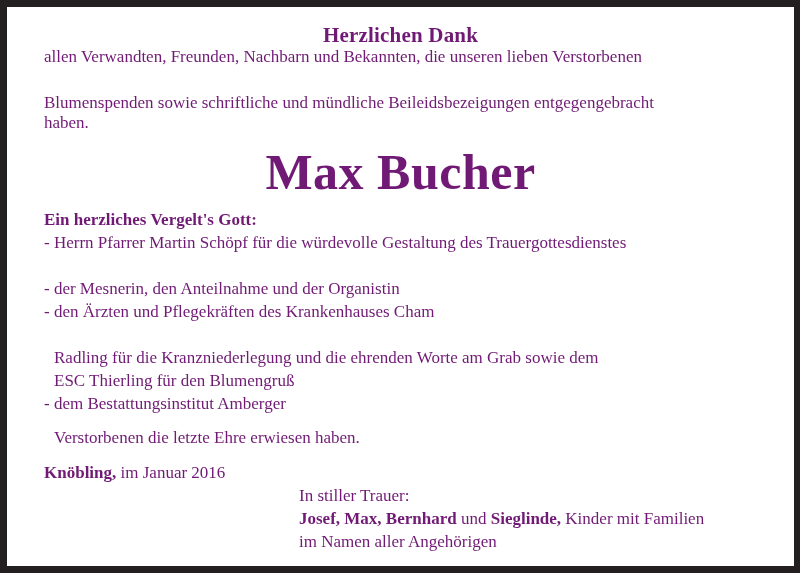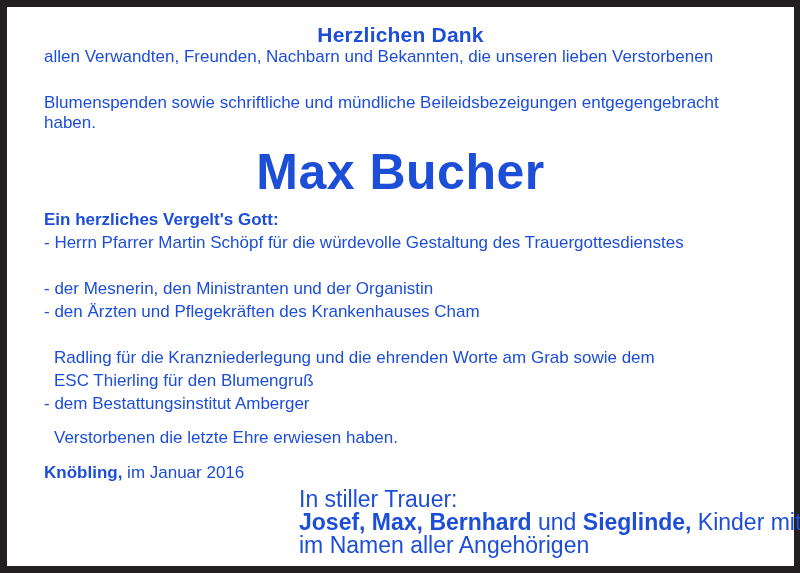--- a/index.html
+++ b/index.html
@@ -1,44 +1,44 @@
 <!DOCTYPE html>
 <html><head>
 <meta charset="utf-8">
 <style>
   html, body { margin: 0; padding: 0; }
   body { width: 800px; height: 573px; background: #231f20; position: relative; overflow: hidden; }
   .card { position: absolute; left: 7px; top: 7px; width: 787px; height: 559px; background: #ffffff; }
-  .doc { position: absolute; left: 0; top: 0; width: 787px; height: 559px; font-family: Liberation Sans, sans-serif; color: #1d4ed8; }
+  .doc { position: absolute; left: 0; top: 0; width: 787px; height: 559px; font-family: Liberation Serif, serif; color: #701a75; }
   .abs { position: absolute; white-space: nowrap; }
   .title { font-size: 21px; font-weight: bold; left: 0; width: 787px; text-align: center; top: 16px; letter-spacing: 0.2px; }
   .name { font-size: 50px; font-weight: bold; left: 0; width: 787px; text-align: center; top: 136px; letter-spacing: 0.5px; }
   .b { font-weight: bold; }
   .line { font-size: 17px; left: 37px; }
   .indent { left: 47px; }
-  .sig { left: 292px; font-size: 23px; text-align: right; }
+  .sig { left: 292px; font-size: 17px; text-align: right; }
 </style>
 </head>
 <body>
 
 <div class="card">
   <div class="doc">
 
     <div class="abs title">Herzlichen Dank</div>
 
     <div class="abs line" style="top:40px">allen Verwandten, Freunden, Nachbarn und Bekannten, die unseren lieben Verstorbenen</div>
     <div class="abs line" style="top:86px">Blumenspenden sowie schriftliche und mündliche Beileidsbezeigungen entgegengebracht</div>
     <div class="abs line" style="top:106px">haben.</div>
 
     <div class="abs name">Max Bucher</div>
 
     <div class="abs line b" style="top:203px">Ein herzliches Vergelt's Gott:</div>
 
     <div class="abs line" style="top:226px">- Herrn Pfarrer Martin Schöpf für die würdevolle Gestaltung des Trauergottesdienstes</div>
-    <div class="abs line" style="top:272px">- der Mesnerin, den Ministranten und der Organistin</div>
+    <div class="abs line" style="top:272px">- der Mesnerin, den Anteilnahme und der Organistin</div>
     <div class="abs line" style="top:295px">- den Ärzten und Pflegekräften des Krankenhauses Cham</div>
     <div class="abs line indent" style="top:341px">Radling für die Kranzniederlegung und die ehrenden Worte am Grab sowie dem</div>
     <div class="abs line indent" style="top:364px">ESC Thierling für den Blumengruß</div>
     <div class="abs line" style="top:387px">- dem Bestattungsinstitut Amberger</div>
     <div class="abs line indent" style="top:421px">Verstorbenen die letzte Ehre erwiesen haben.</div>
 
     <div class="abs line" style="top:456px">
       <span class="b">Knöbling,</span><span> im Januar 2016</span>
     </div>
 

